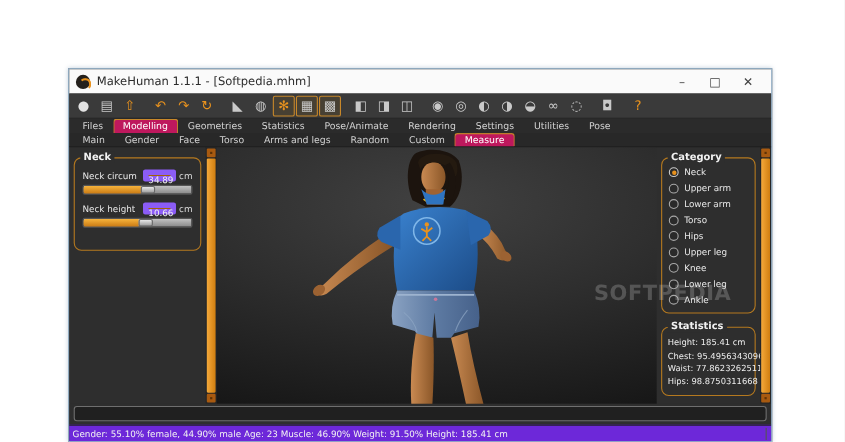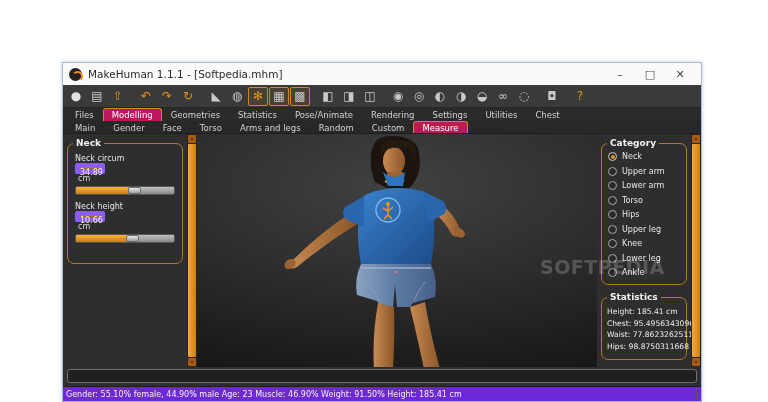--- a/index.html
+++ b/index.html
@@ -51,21 +51,21 @@
               background:linear-gradient(90deg,#f5a93a,#d07e10); }
 
   
   .gbox { position:relative; margin:6px 4px 8px 4px; border:1px solid #b5791f; border-radius:7px;
           padding:8px 5px 7px 5px; }
   .gbox-title { position:absolute; top:-6px; left:5px; background:#2e2e2e; padding:0 3px;
                 font-size:9px; font-weight:bold; color:#f2f2f2; }
 
   
   .srow { margin:2px 2px 7px 2px; }
-  .srow-top { display:flex; align-items:flex-start; margin-bottom:3px;flex-direction:column; }
+  .srow-top { display:flex; align-items:flex-end; margin-bottom:3px; }
   .s-label { flex:1; font-size:8px; color:#e6e6e6; }
   .s-value { width:30px; height:11px; background:#a16207; border:5px solid #8b5cf6; border-radius:2px;
              font-size:8px; color:#f0f0f0; text-align:center; line-height:10px; }
   .s-unit { font-size:8px; color:#dcdcdc; margin-left:3px; }
   .s-track { position:relative; height:9px; background:linear-gradient(180deg,#c2c2c2,#8a8a8a);
              border-radius:2px; border:1px solid #555; }
   .s-fill { position:absolute; left:0; top:0; bottom:0; background:linear-gradient(180deg,#f7b43c,#c97a14);
             border-radius:2px 0 0 2px; }
   .s-handle { position:absolute; top:0; bottom:0; width:13px; border-radius:2px;
               background:linear-gradient(180deg,#e8e8e8,#9f9f9f); border:1px solid #6a6a6a; }
@@ -142,21 +142,21 @@
 
     <div class="tabrow">
       <div class="tab">Files</div>
       <div class="tab active">Modelling</div>
       <div class="tab">Geometries</div>
       <div class="tab">Statistics</div>
       <div class="tab">Pose/Animate</div>
       <div class="tab">Rendering</div>
       <div class="tab">Settings</div>
       <div class="tab">Utilities</div>
-      <div class="tab">Chest</div>
+      <div class="tab">Pose</div>
     </div>
 
     <div class="tabrow sub">
       <div class="tab">Main</div>
       <div class="tab">Gender</div>
       <div class="tab">Face</div>
       <div class="tab">Torso</div>
       <div class="tab">Arms and legs</div>
       <div class="tab">Random</div>
       <div class="tab">Custom</div>

